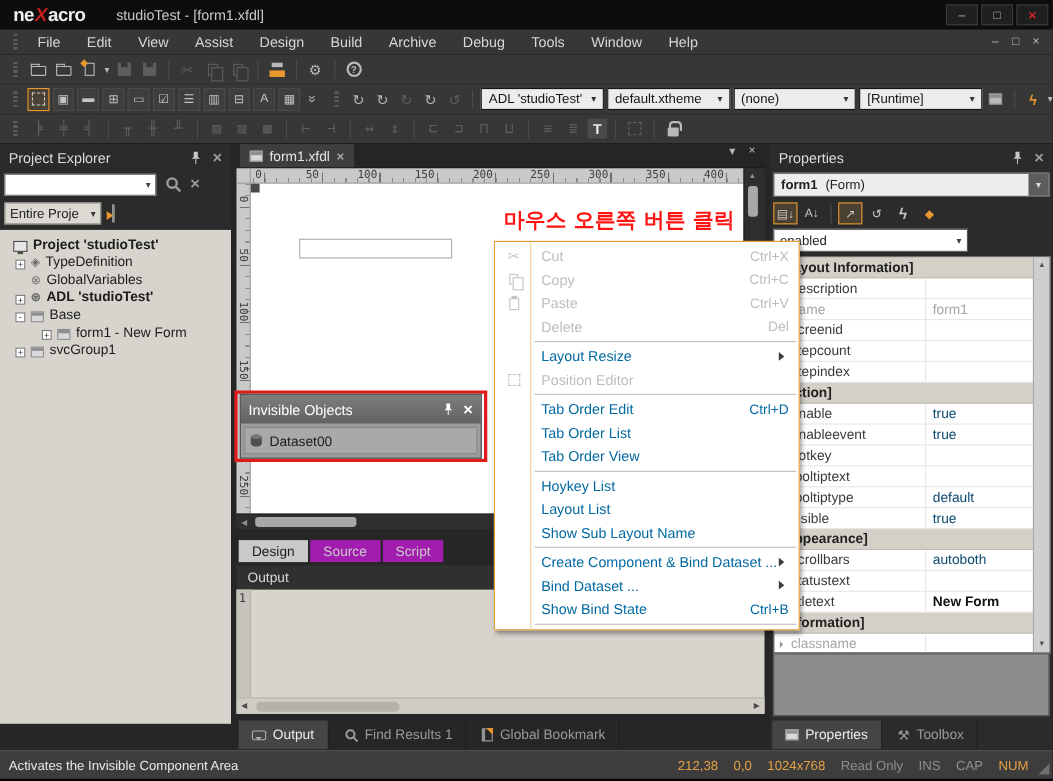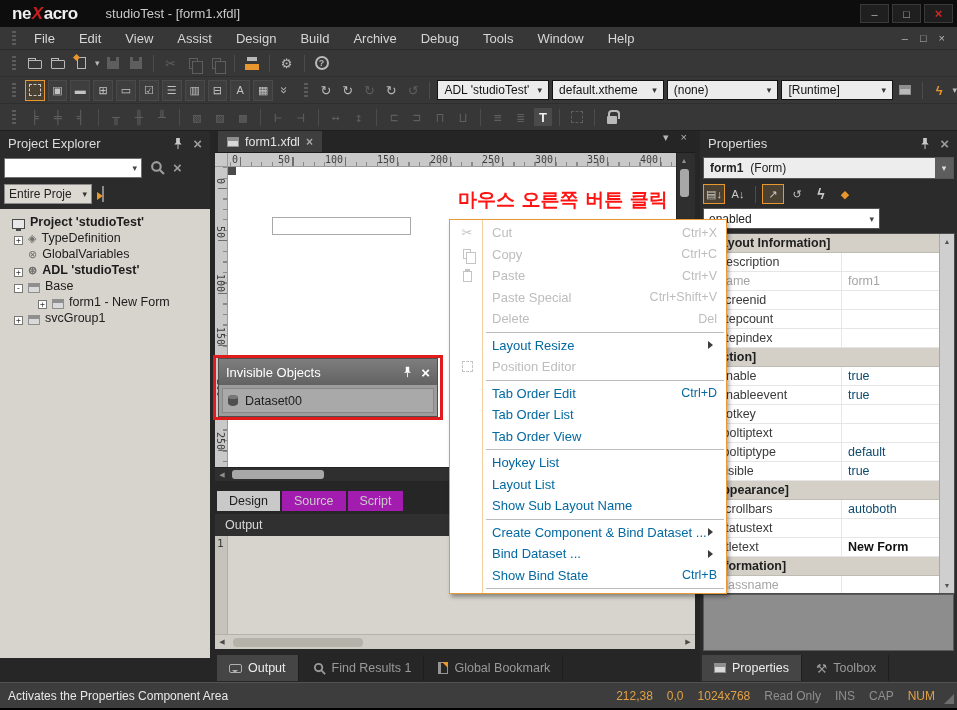--- a/index.html
+++ b/index.html
@@ -606,21 +606,21 @@
           </span>
         <span class="btab">
             <span>⚒</span>
             <span>Toolbox</span>
           </span>
       </div>
     </div>
   </div>
 
   <div class="sbar">
-    <span>Activates the Properties Component Area</span>
+    <span>Activates the Invisible Component Area</span>
     <span class="scluster">
       <span class="org">212,38</span>
       <span class="org">0,0</span>
       <span class="org">1024x768</span>
       <span class="gry">Read Only</span>
       <span class="gry">INS</span>
       <span class="gry">CAP</span>
       <span class="org">NUM</span>
     </span>
     <span class="sgrip"></span>
@@ -664,24 +664,20 @@
         <span class="mis">Ctrl+C</span>
       </div>
     <div class="mi mdis">
         <span class="mic">
           <span class="clipm"></span>
         </span>
         <span>Paste</span>
         <span class="mis">Ctrl+V</span>
       </div>
     <div class="mi mdis">
-        <span>Paste Special</span>
-        <span class="mis">Ctrl+Shift+V</span>
-      </div>
-    <div class="mi mdis">
         <span>Delete</span>
         <span class="mis">Del</span>
       </div>
     <div class="msep"></div>
     <div class="mi">
         <span>Layout Resize</span>
         <span class="mia"></span>
       </div>
     <div class="mi mdis">
         <span class="mic">

